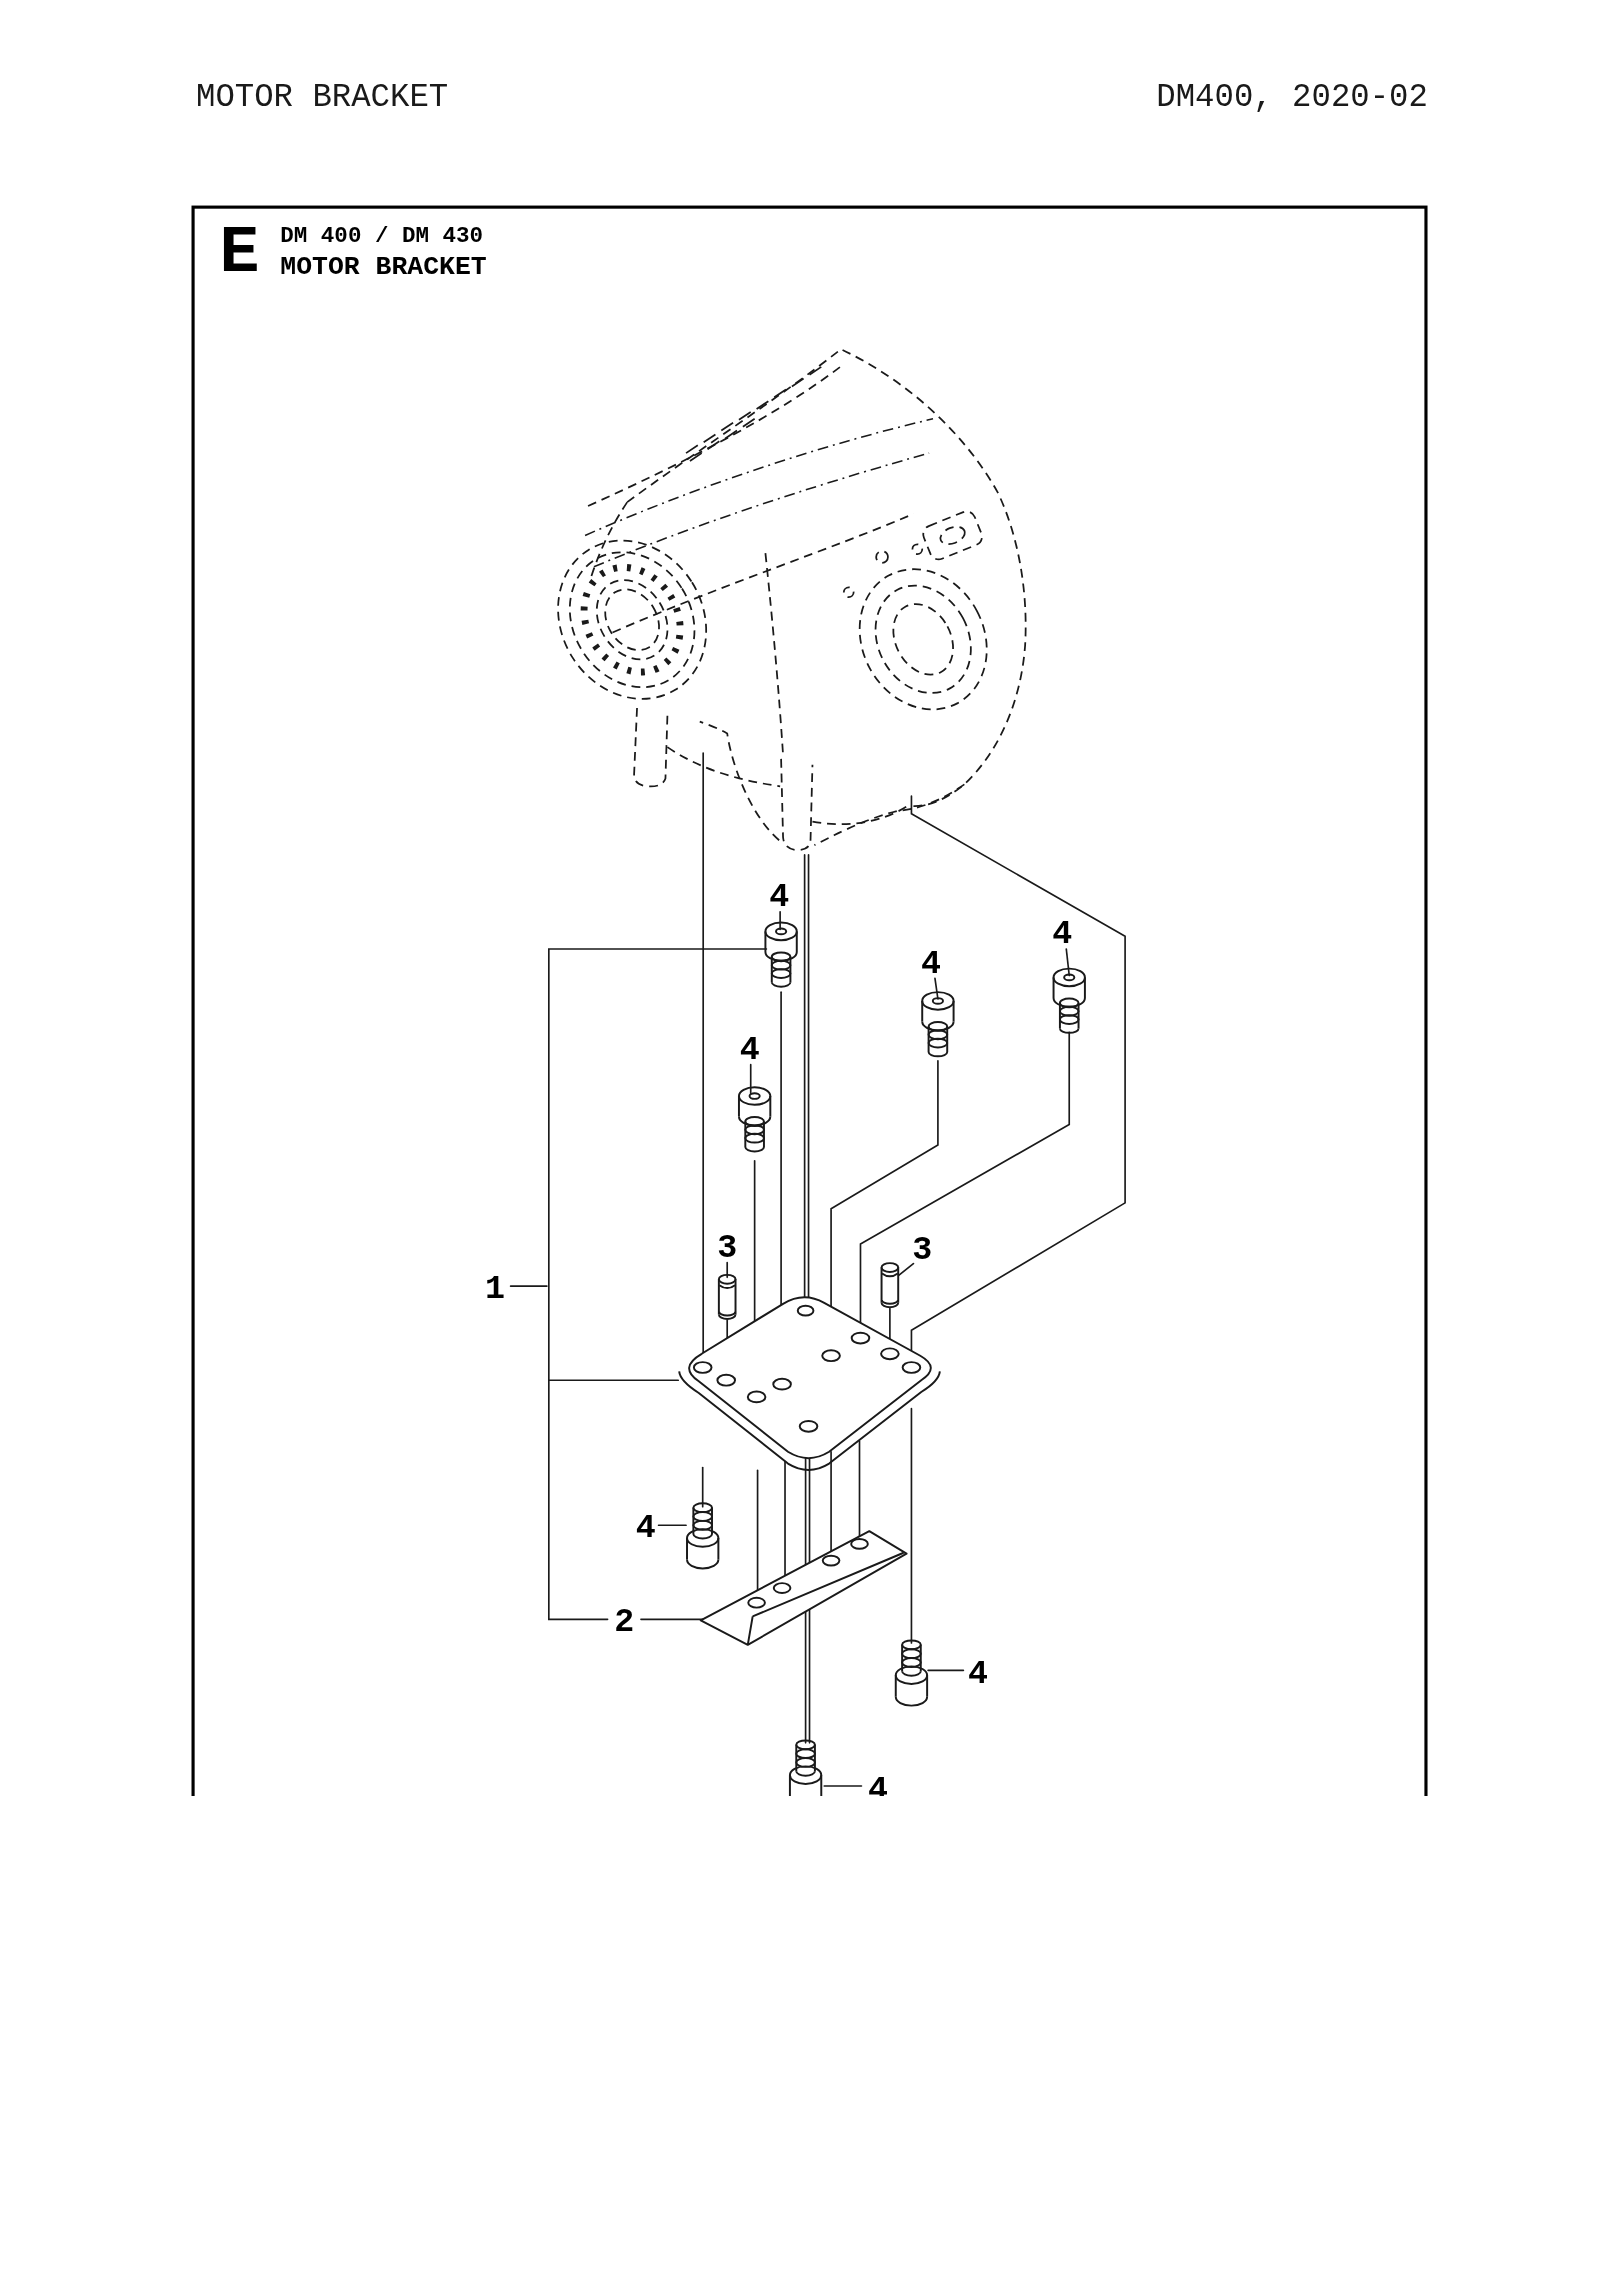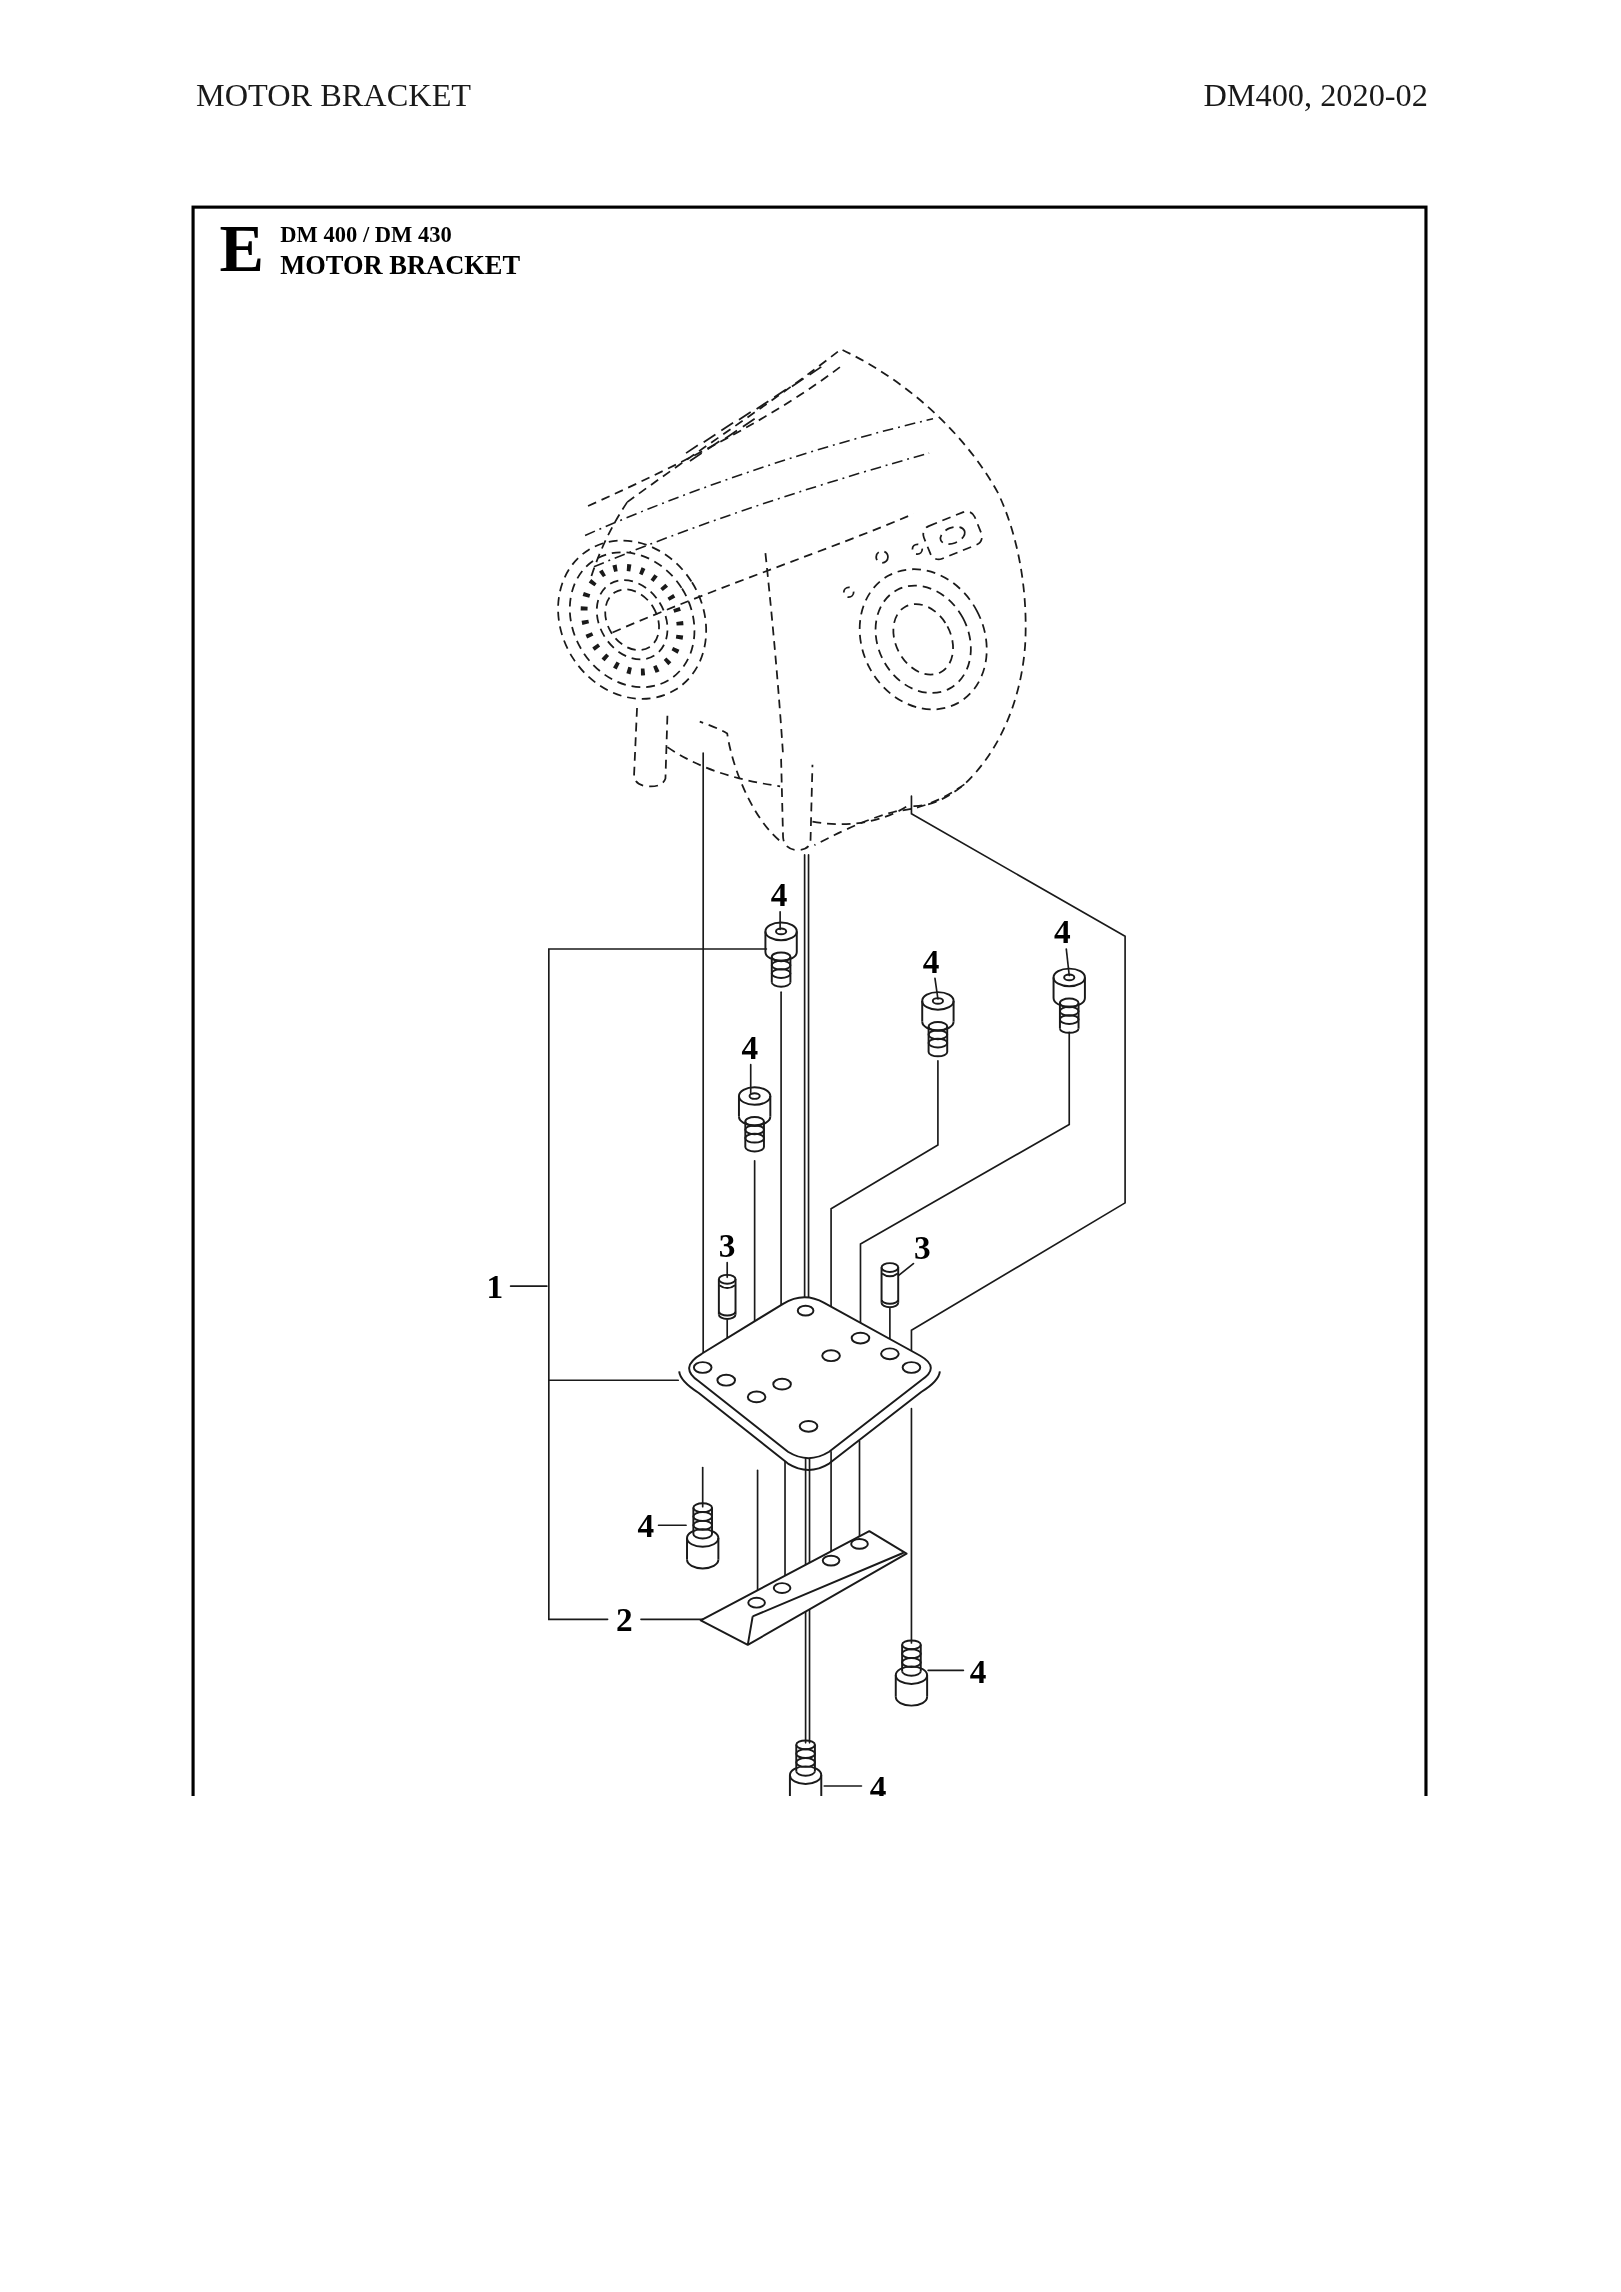--- a/index.html
+++ b/index.html
@@ -1,17 +1,17 @@
 <!DOCTYPE html>
 <html><head>
 <meta charset="utf-8">
 <style>
   html,body{margin:0;padding:0;background:#ffffff;}
   .page{position:relative;width:1621px;height:1796px;background:#ffffff;overflow:hidden;
-        font-family:Liberation Serif, serif;}
+        font-family:Liberation Mono, monospace;}
   svg{position:absolute;left:0;top:0;}
   .ln    {stroke:#1a1a1a;stroke-width:1.7;fill:none;stroke-linecap:round;}
   .pt    {stroke:#1a1a1a;stroke-width:2;fill:none;stroke-linejoin:round;}
   .ptf   {stroke:#1a1a1a;stroke-width:2;fill:#ffffff;stroke-linejoin:round;}
   .dash  {stroke:#1a1a1a;stroke-width:1.8;fill:none;stroke-dasharray:9 6;stroke-linecap:butt;}
   .dashdot{stroke:#1a1a1a;stroke-width:1.6;fill:none;stroke-dasharray:11 5 2 5;}
   .ballring{stroke:#1a1a1a;stroke-width:7;fill:none;stroke-dasharray:4 10;}
   .tick  {stroke:#1a1a1a;stroke-width:1.8;fill:none;}
   .border{stroke:#000000;stroke-width:3.2;fill:none;}
   .hdr   {font-size:33px;fill:#1a1a1a;font-weight:400;}

